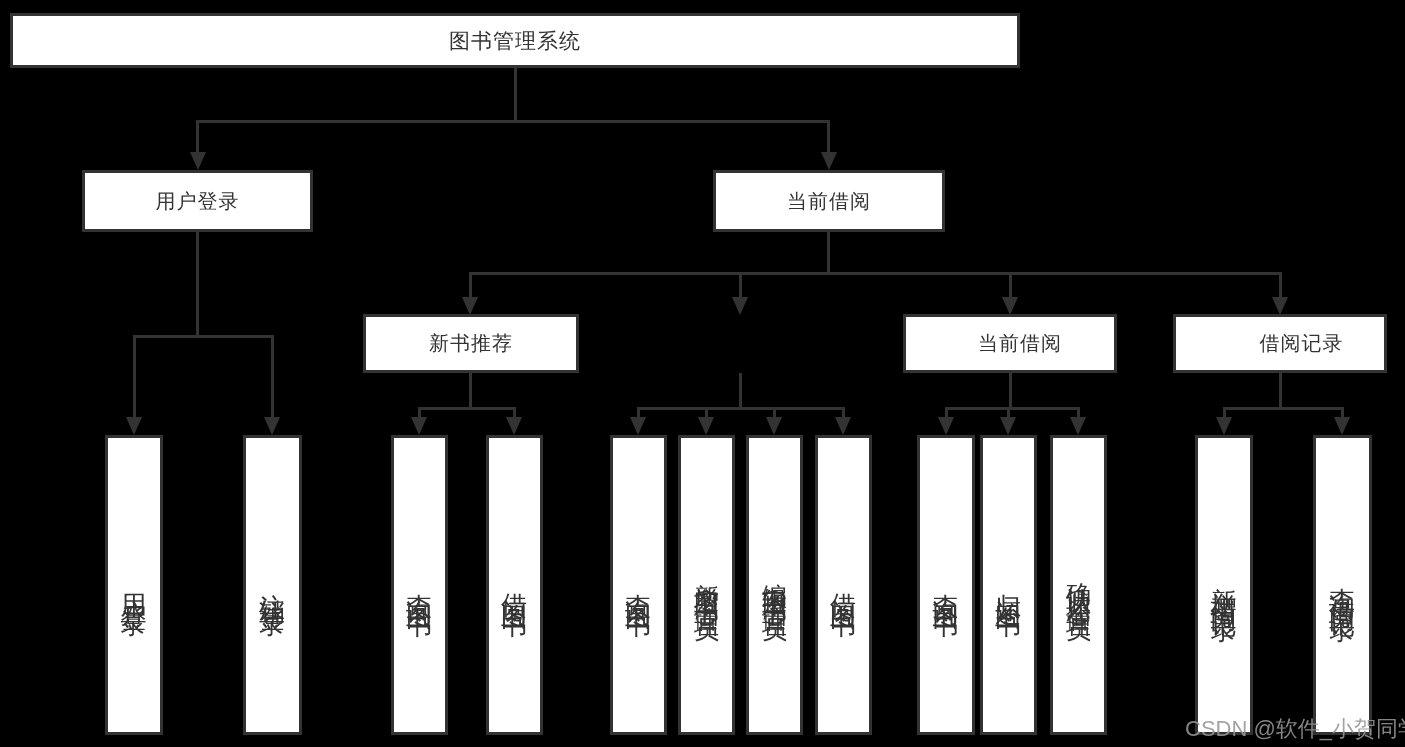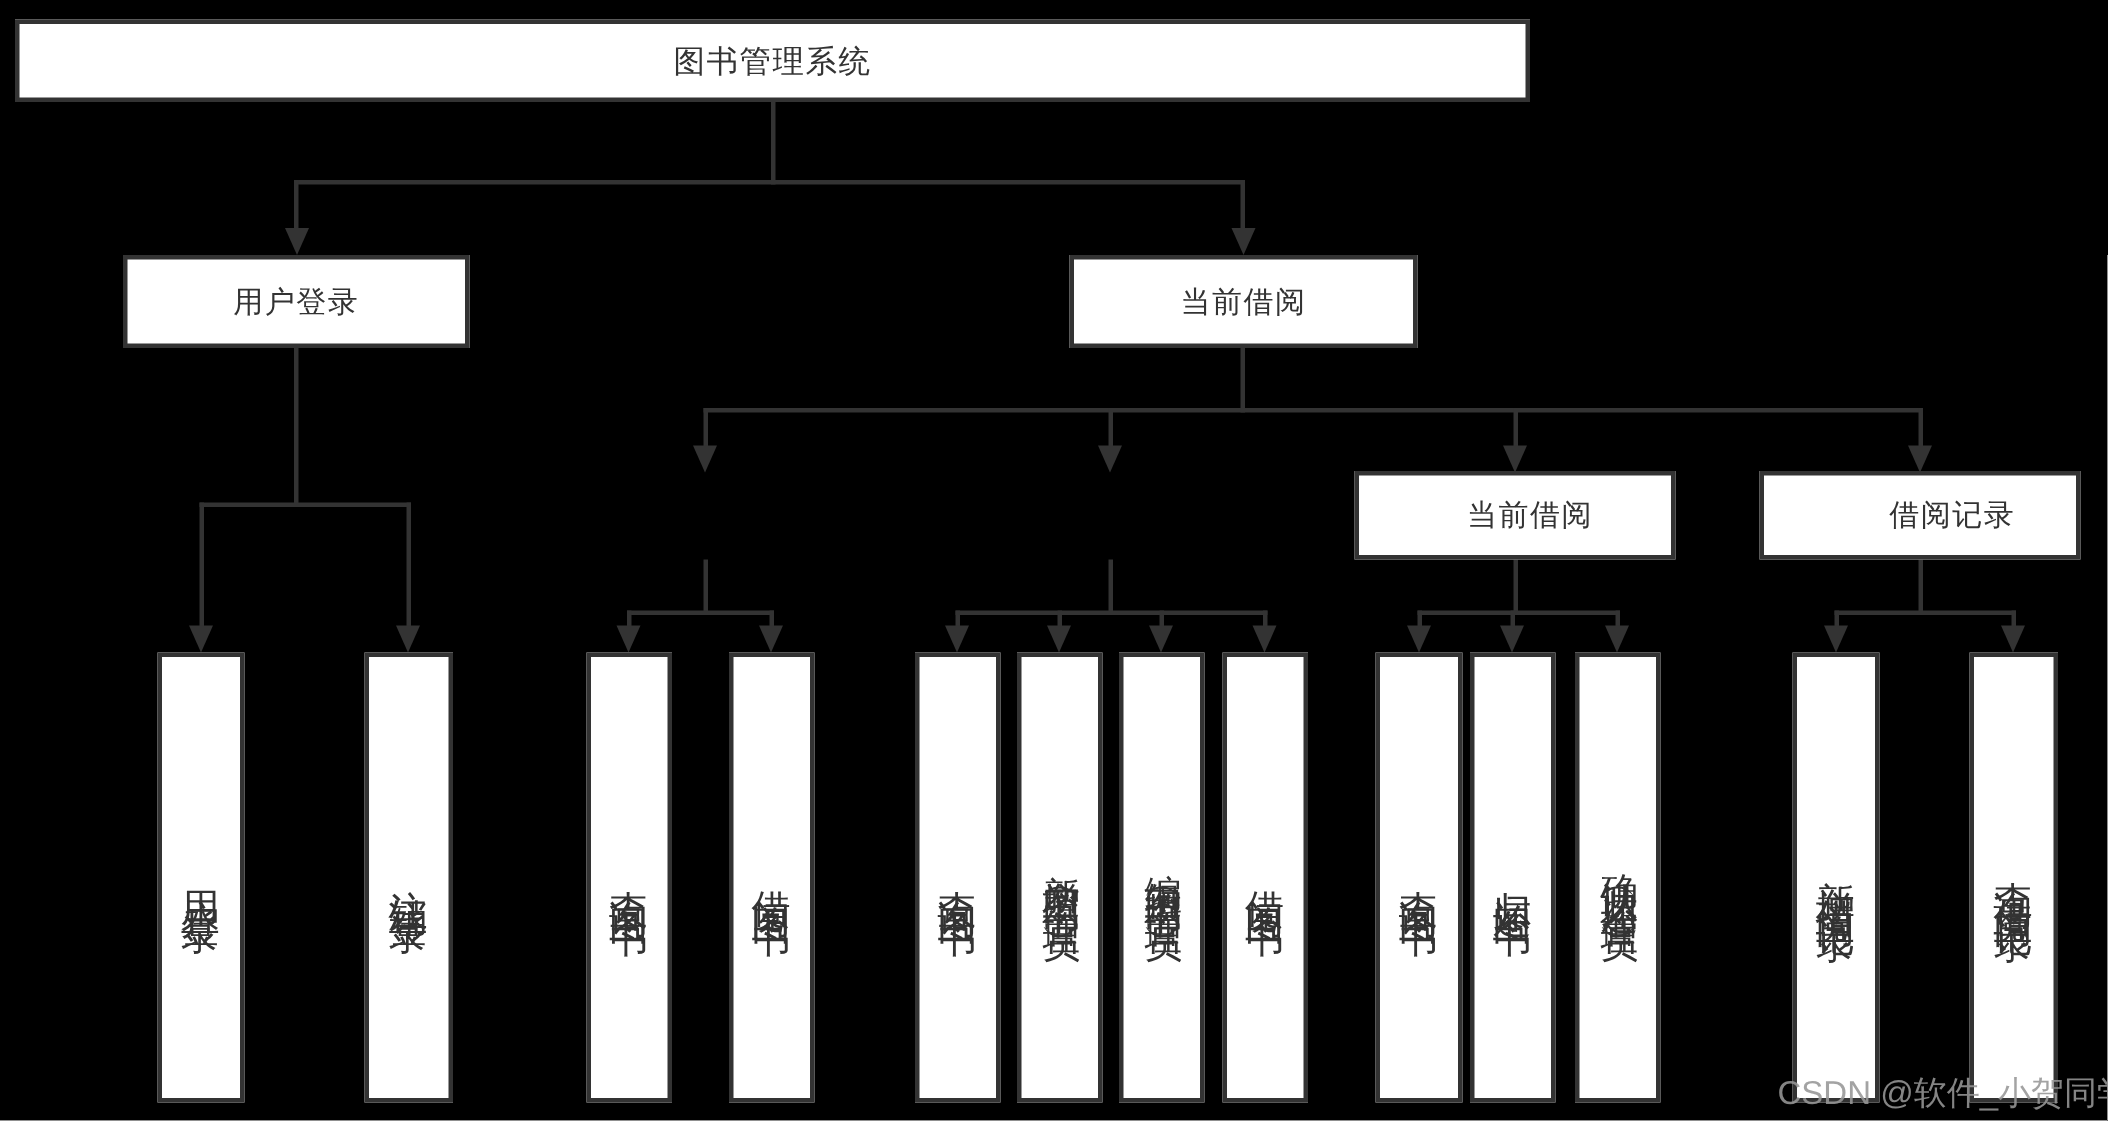--- a/index.html
+++ b/index.html
@@ -103,20 +103,23 @@
   <div class="hline" style="left:469px; top:272px; width:813px;"></div>
   <div class="vline" style="left:469px; top:272px; height:27px;"></div>
   <div class="arrow" style="left:462px; top:297px;"></div>
   <div class="vline" style="left:739px; top:272px; height:27px;"></div>
   <div class="arrow" style="left:732px; top:297px;"></div>
   <div class="vline" style="left:1009px; top:272px; height:27px;"></div>
   <div class="arrow" style="left:1002px; top:297px;"></div>
   <div class="vline" style="left:1279px; top:272px; height:27px;"></div>
   <div class="arrow" style="left:1272px; top:297px;"></div>
 
+  <div class="box hnode" style="left:363px; top:314px; width:216px; height:59px;">
+    <span>新书推荐</span>
+  </div>
   <div class="box hnode" style="left:903px; top:314px; width:214px; height:59px;padding-left:20px;">
     <span>当前借阅</span>
   </div>
   <div class="box hnode" style="left:1173px; top:314px; width:214px; height:59px;padding-left:43px;">
     <span>借阅记录</span>
   </div>
 
   <div class="vline" style="left:469px; top:373px; height:37px;"></div>
   <div class="hline" style="left:418px; top:407px; width:98px;"></div>
   <div class="vline" style="left:418px; top:407px; height:14px;"></div>

